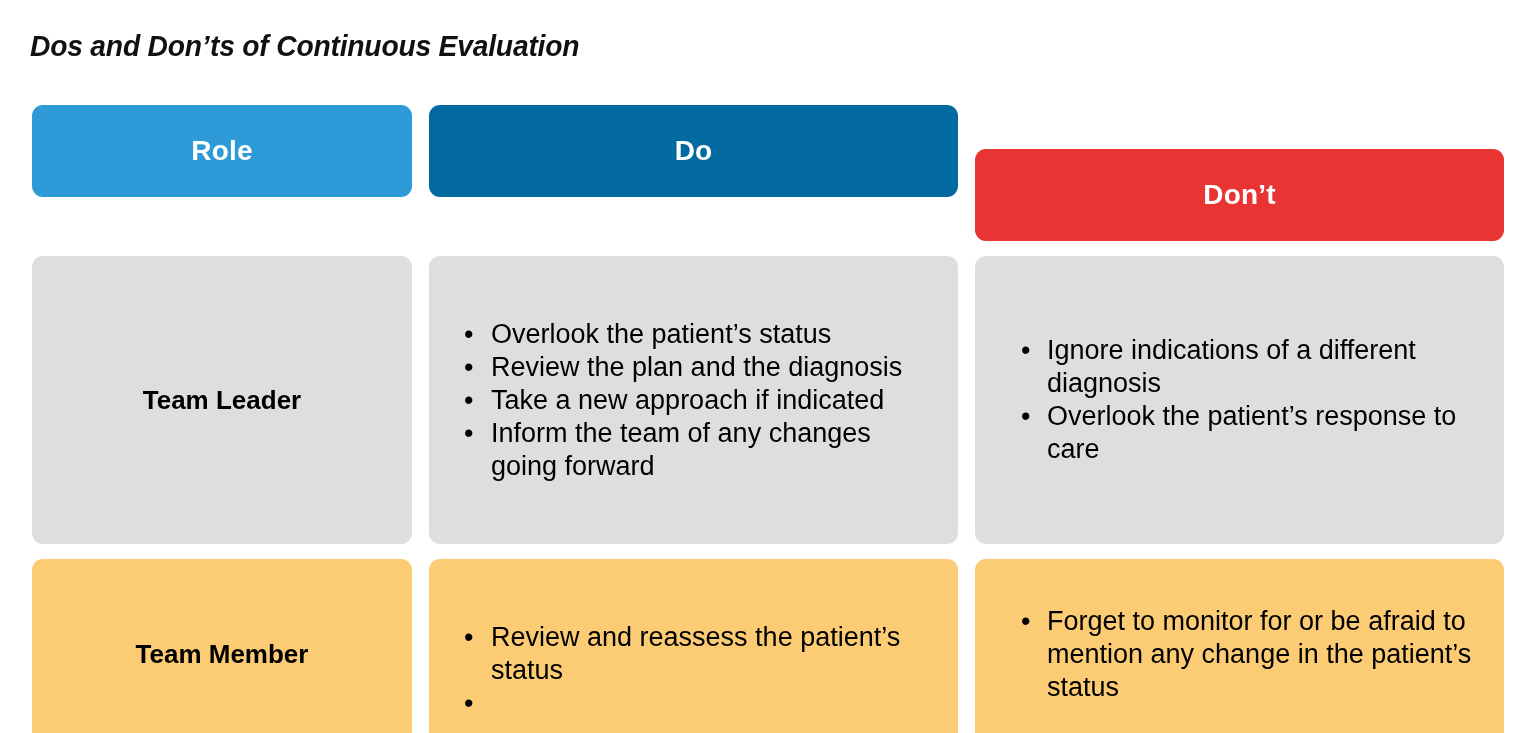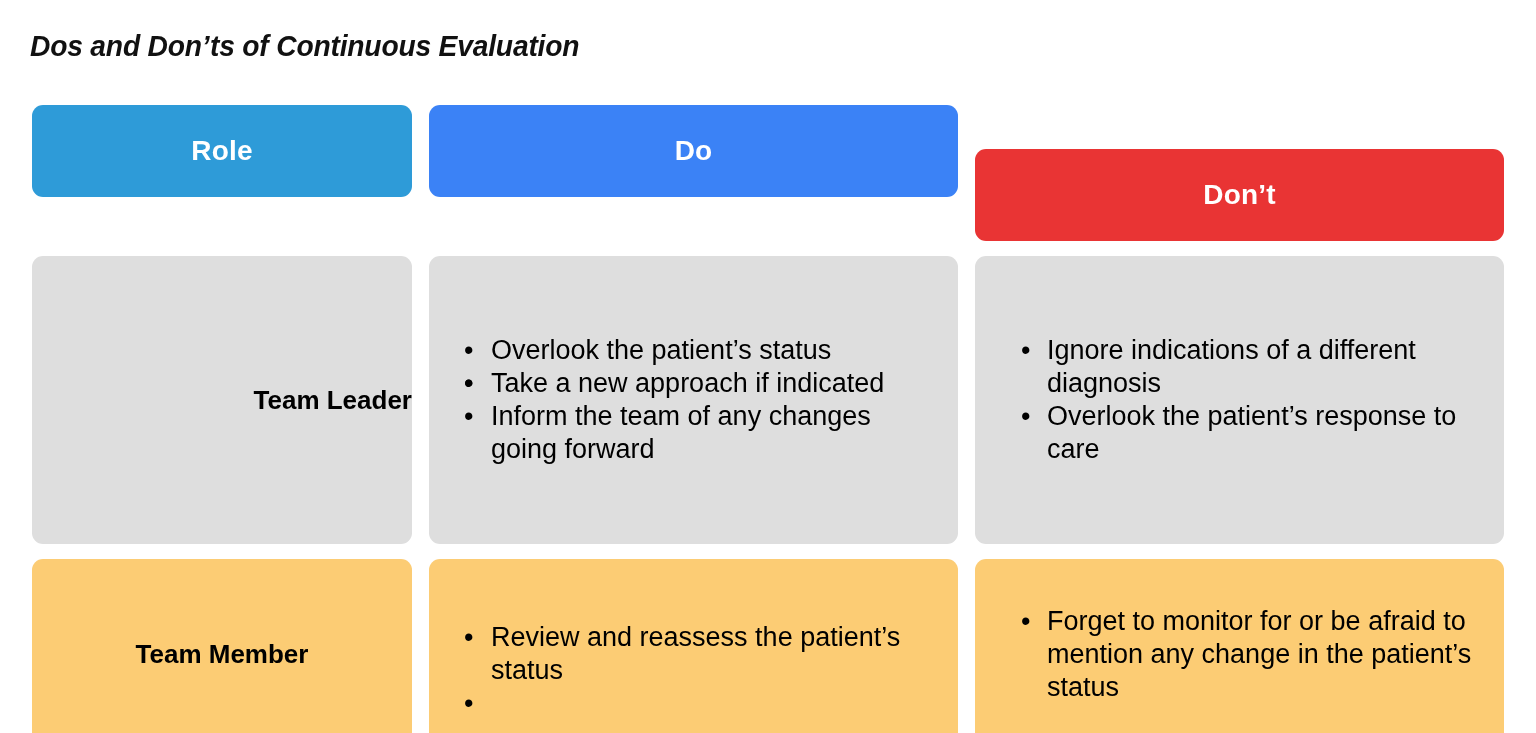--- a/index.html
+++ b/index.html
@@ -131,36 +131,36 @@
 <div id="slide" style="background: rgb(255, 255, 255);">
 
   <div id="slide-title">Dos and Don’ts of Continuous Evaluation</div>
 
   <div id="matrix">
 
     <div class="row" id="row-header">
       <div class="cell col-role" id="head-role" style="background: rgb(46, 155, 216);">
         <span class="head-label" style="color: rgb(255, 255, 255);">Role</span>
       </div>
-      <div class="cell col-do" id="head-do" style="background: #3b82f6;">
+      <div class="cell col-do" id="head-do" style="background: #0369a1;">
         <span class="head-label" style="color: rgb(255, 255, 255);">Do</span>
       </div>
       <div class="cell col-dont" id="head-dont" style="background: rgb(233, 52, 52); margin-top: 44px;">
         <span class="head-label" style="color: rgb(255, 255, 255);">Don’t</span>
       </div>
     </div>
 
     <div class="row" id="row-leader">
-      <div class="cell col-role role-cell" style="background: rgb(222, 222, 222); justify-content: flex-end;">
+      <div class="cell col-role role-cell" style="background: rgb(222, 222, 222);">
         <span class="role-label">Team Leader</span>
       </div>
       <div class="cell col-do list-cell do-list" style="background: rgb(222, 222, 222);">
         <ul class="bullets">
             <li><span class="dot">•</span><span>Overlook the patient’s status</span></li>
-            <li><span class="dot">•</span></li>
+            <li><span class="dot">•</span><span>Review the plan and the diagnosis</span></li>
             <li><span class="dot">•</span><span>Take a new approach if indicated</span></li>
             <li><span class="dot">•</span><span>Inform the team of any changes going forward</span></li>
           </ul>
       </div>
       <div class="cell col-dont list-cell dont-list" style="background: rgb(222, 222, 222);">
         <ul class="bullets">
             <li><span class="dot">•</span><span>Ignore indications of a different diagnosis</span></li>
             <li><span class="dot">•</span><span>Overlook the patient’s response to care</span></li>
           </ul>
       </div>

